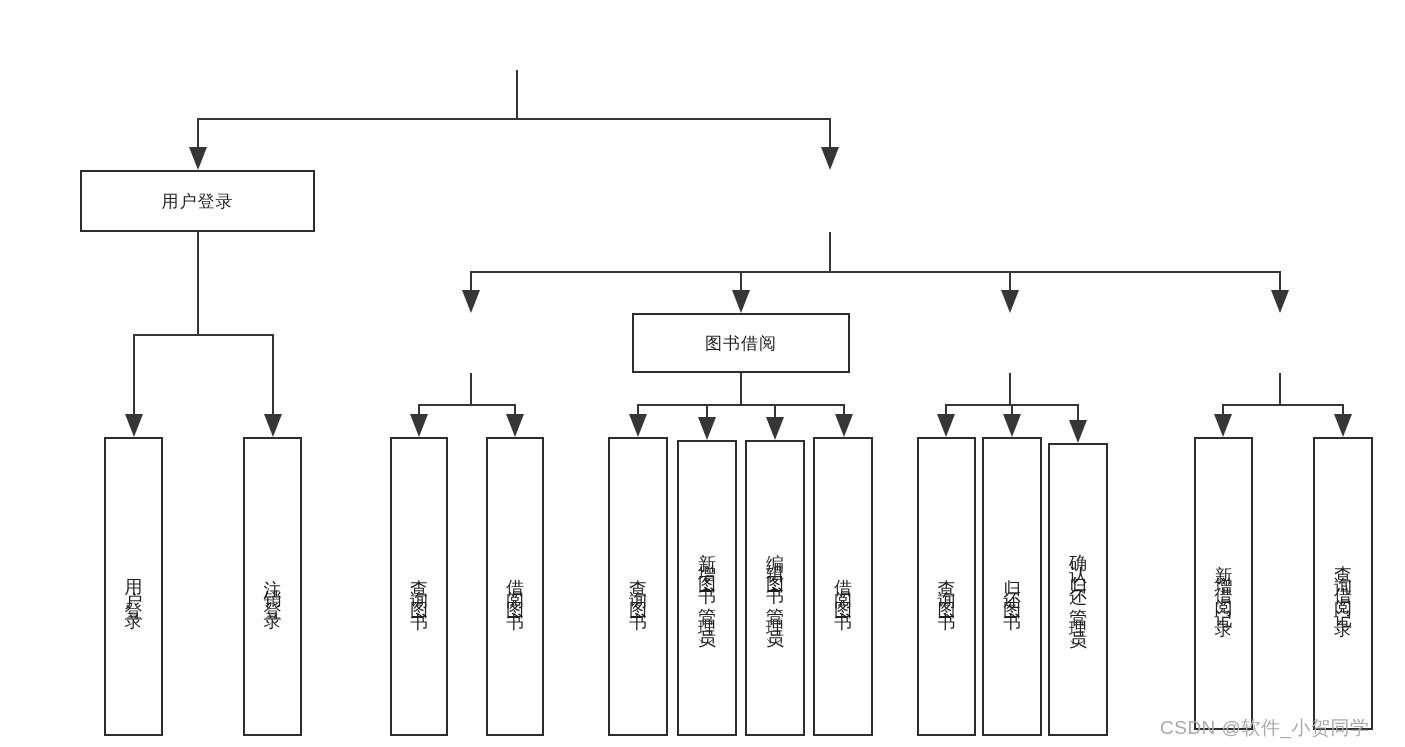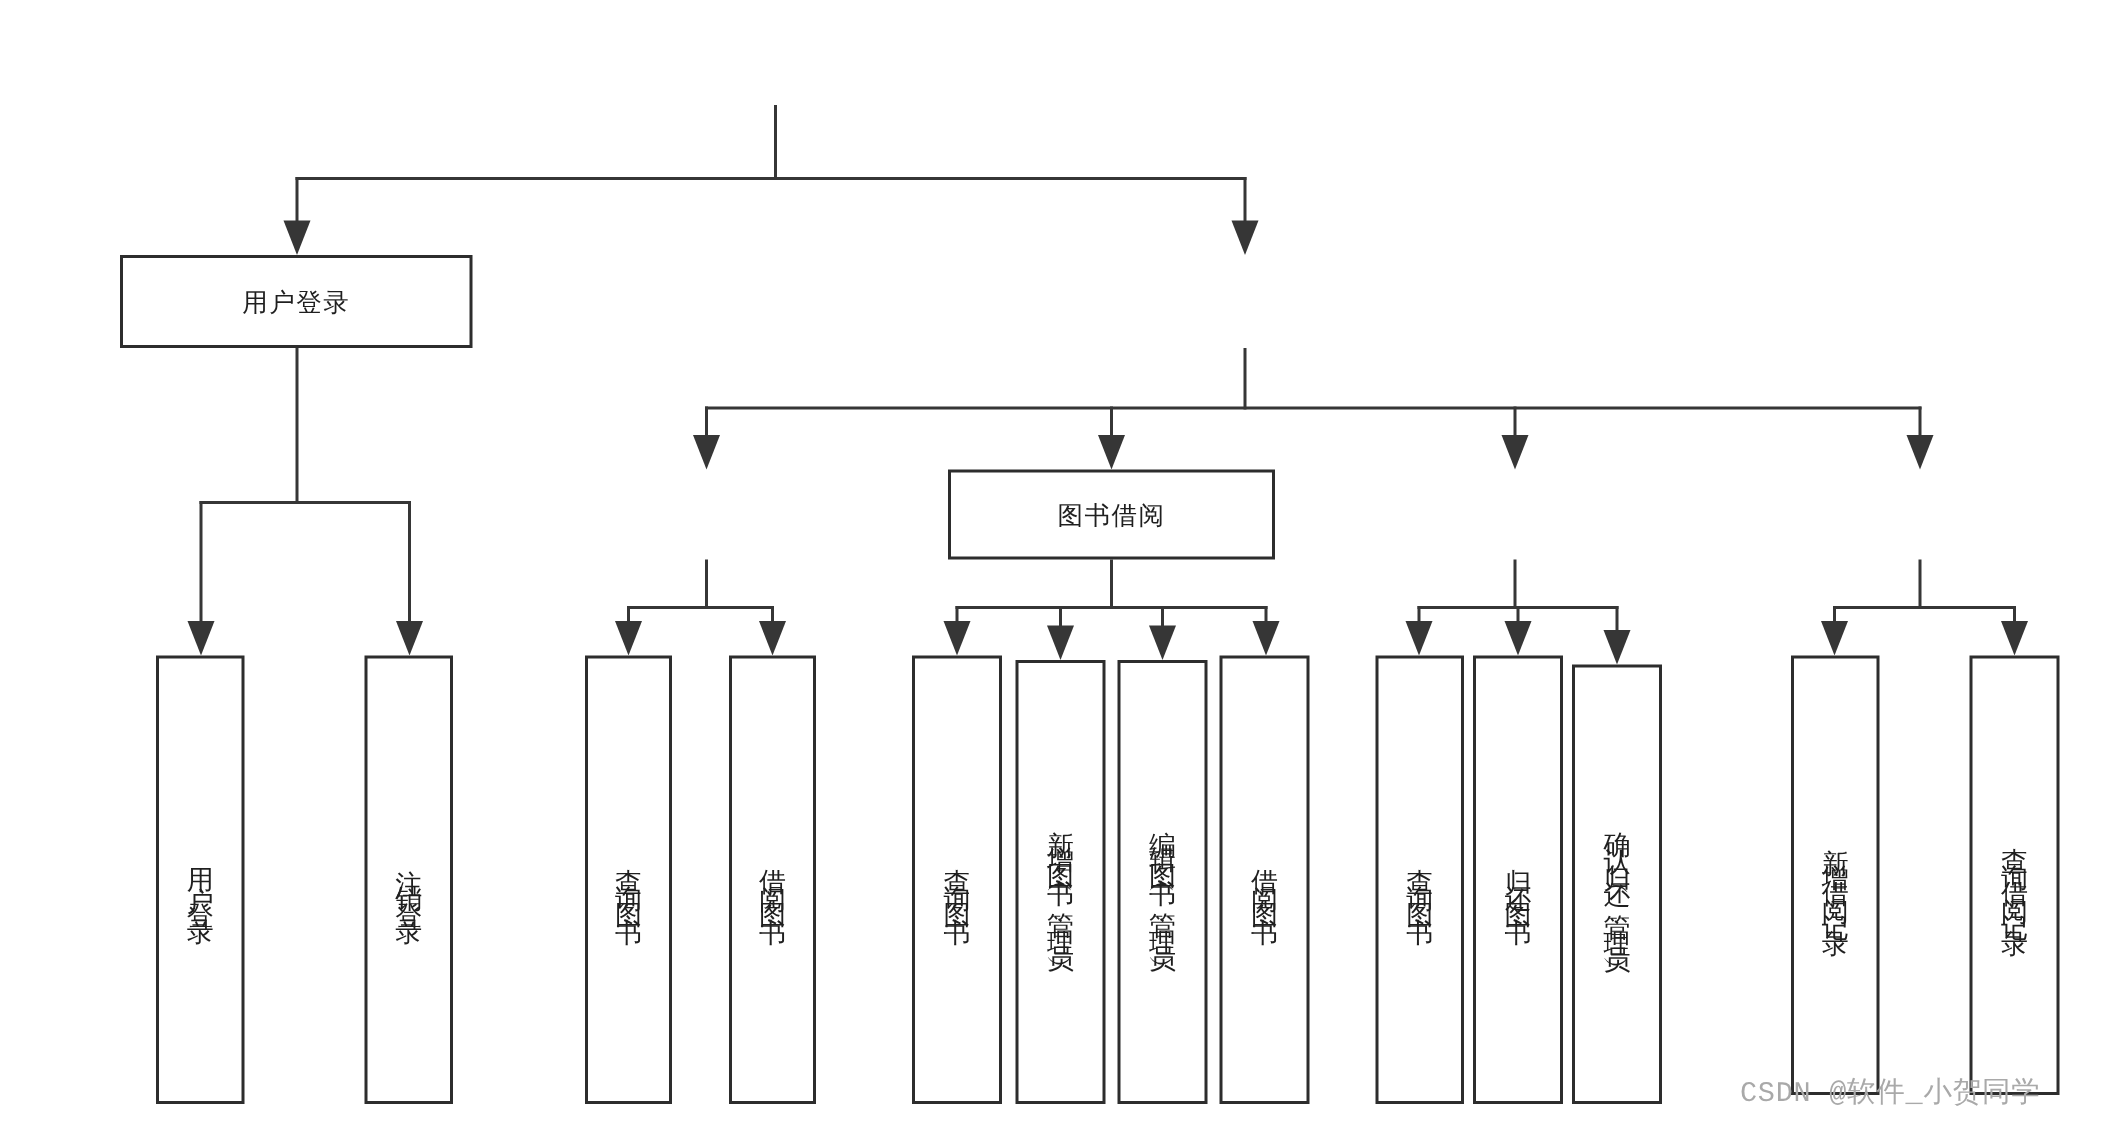--- a/index.html
+++ b/index.html
@@ -42,21 +42,20 @@
     border-top:23px solid #363636;
   }
   .watermark {
     position:absolute;
     left:1160px; top:715px;
     font-size:19px;
     color:#a9a9a9;
     letter-spacing:0.5px;
     white-space:nowrap;
     z-index:5;
-    font-family:Liberation Mono, monospace;
   }
 </style>
 </head>
 <body>
 
 <div id="canvas">
 
 
   <i class="vl" style="left:516px;top:70px;height:50px"></i>
   <i class="hl" style="left:197px;top:118px;width:634px"></i>

